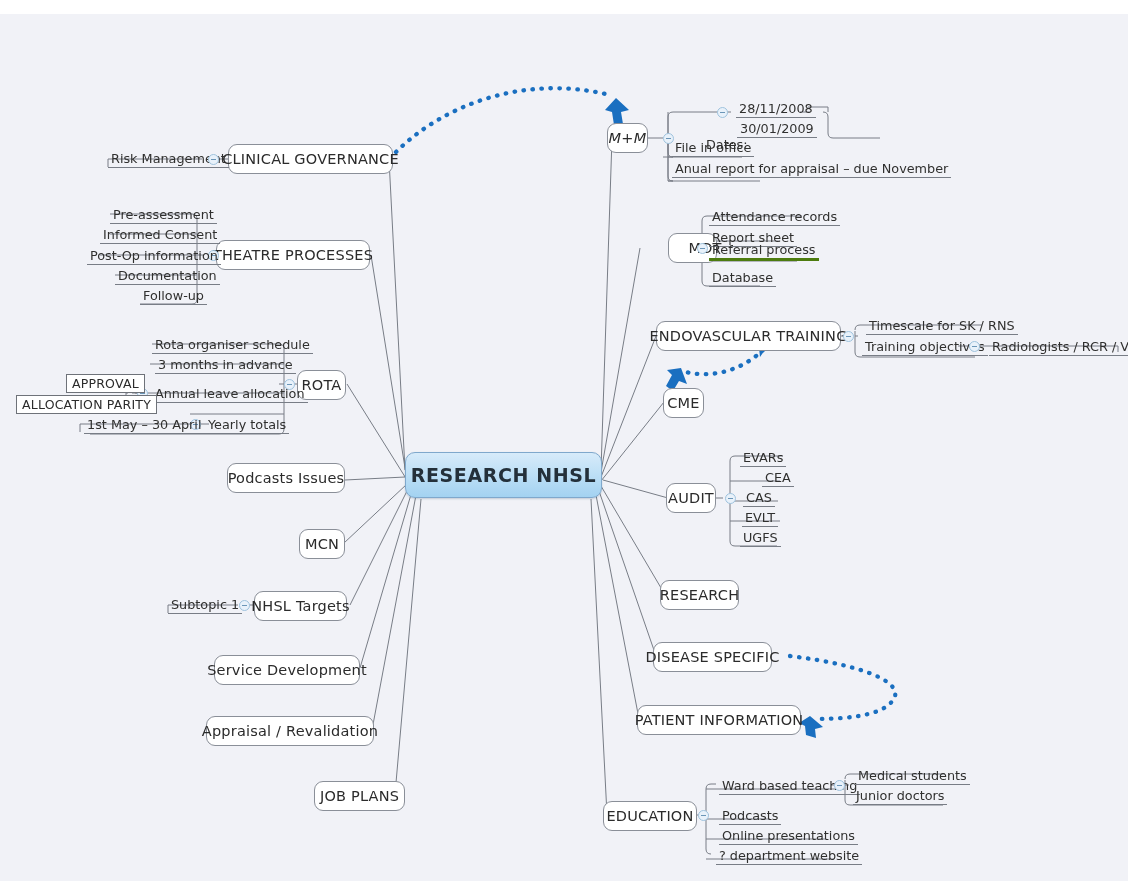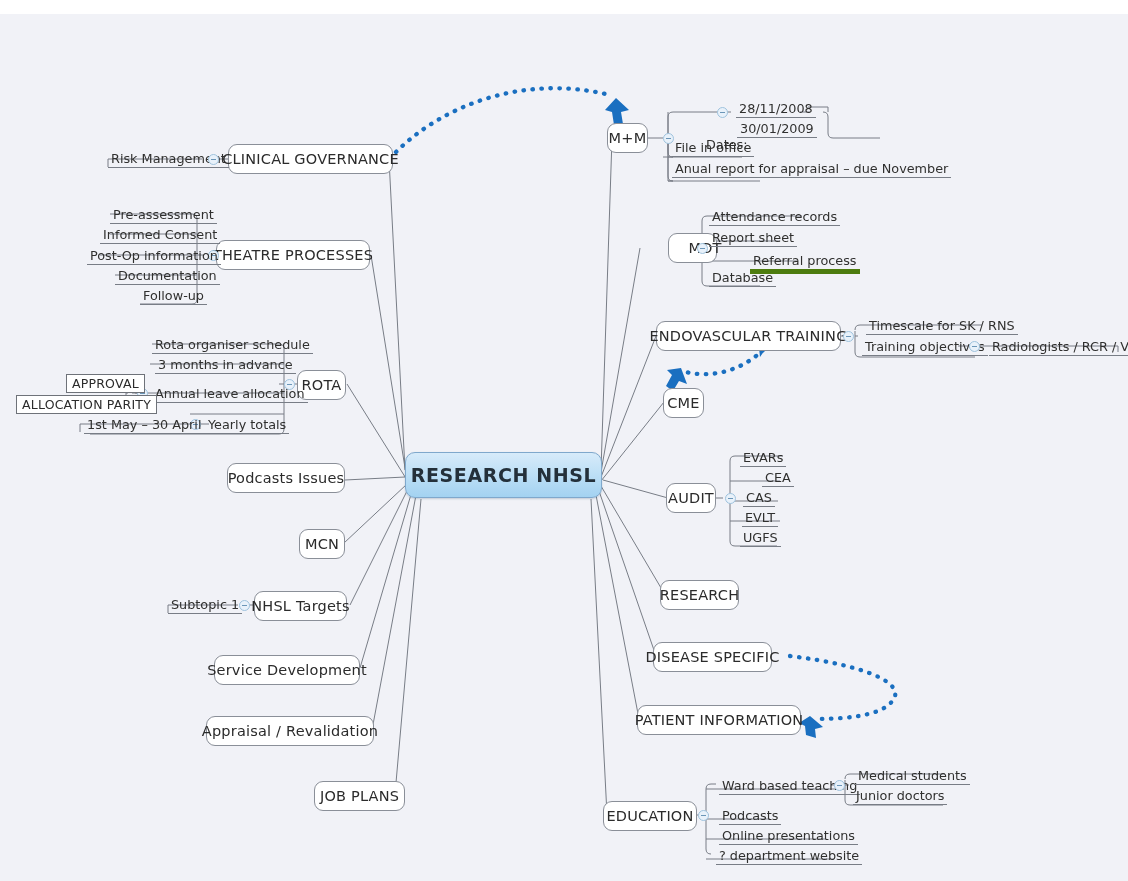--- a/index.html
+++ b/index.html
@@ -212,34 +212,34 @@
   <div class="node major" style="left:254px;top:591px;width:93px;">NHSL Targets</div>
   <div class="toggle" style="left:239px;top:600px;"></div>
   <div class="leaf" style="left:168px;top:597px;border-bottom:1px solid #787d86;">Subtopic 1</div>
 
   <div class="node major" style="left:214px;top:655px;width:146px;">Service Development</div>
 
   <div class="node major" style="left:206px;top:716px;width:168px;">Appraisal / Revalidation</div>
 
   <div class="node major" style="left:314px;top:781px;width:91px;">JOB PLANS</div>
 
-  <div class="node major" style="left:607px;top:123px;width:41px;">M+M</div>
+  <div class="node major" style="left:607px;top:123px;width:41px;font-style:italic;">M+M</div>
   <div class="toggle" style="left:663px;top:133px;"></div>
   <div class="leaf" style="left:703px;top:105px;margin-top:32px;">Dates:</div>
   <div class="toggle" style="left:717px;top:107px;"></div>
   <div class="leaf" style="left:736px;top:101px;border-bottom:1px solid #787d86;">28/11/2008</div>
   <div class="leaf" style="left:737px;top:121px;border-bottom:1px solid #787d86;">30/01/2009</div>
   <div class="leaf" style="left:672px;top:140px;border-bottom:1px solid #787d86;">File in office</div>
   <div class="leaf" style="left:672px;top:161px;border-bottom:1px solid #787d86;">Anual report for appraisal – due November</div>
 
   <div class="node major" style="left:668px;top:233px;width:26px;padding-left:36px;">MDT</div>
   <div class="toggle" style="left:697px;top:243px;"></div>
   <div class="leaf" style="left:709px;top:209px;border-bottom:1px solid #787d86;">Attendance records</div>
   <div class="leaf" style="left:709px;top:230px;border-bottom:1px solid #787d86;">Report sheet</div>
-  <div class="leaf" style="left:709px;top:253px;border-bottom:5px solid #4d7c0f;margin-left:41px;">Referral process</div>
+  <div class="leaf" style="left:709px;top:242px;border-bottom:3px solid #4d7c0f;">Referral process</div>
   <div class="leaf" style="left:709px;top:270px;border-bottom:1px solid #787d86;">Database</div>
 
   <div class="node major" style="left:656px;top:321px;width:185px;text-align:right;">ENDOVASCULAR TRAINING</div>
   <div class="toggle" style="left:843px;top:331px;"></div>
   <div class="leaf" style="left:866px;top:318px;border-bottom:1px solid #787d86;">Timescale for SK / RNS</div>
   <div class="leaf" style="left:862px;top:339px;border-bottom:1px solid #787d86;">Training objectives</div>
   <div class="toggle" style="left:969px;top:341px;"></div>
   <div class="leaf" style="left:989px;top:339px;border-bottom:1px solid #787d86;">Radiologists / RCR / VS</div>
 
   <div class="node major" style="left:663px;top:388px;width:41px;">CME</div>

